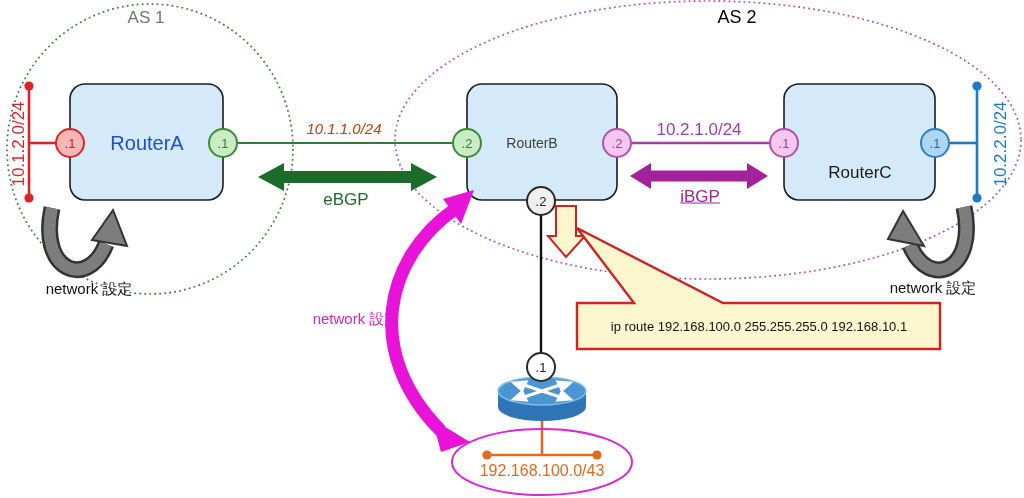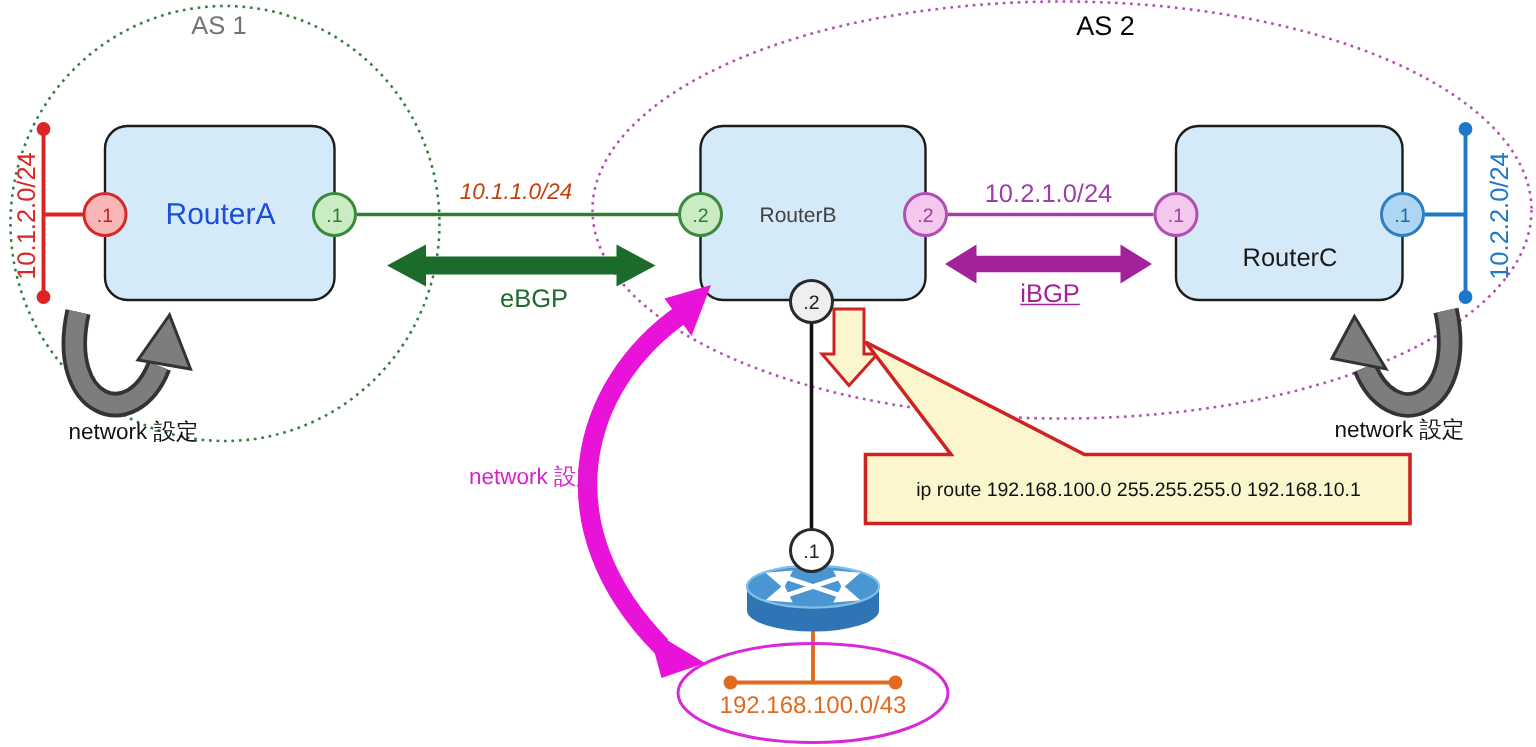--- a/index.html
+++ b/index.html
@@ -121,21 +121,21 @@
   <div class="iface if-pink" style="left:784px;top:143px;">.1</div>
   <div class="iface if-blue" style="left:935px;top:143px;">.1</div>
   <div class="iface if-white" style="left:541px;top:367px;">.1</div>
 
   <div class="label rot" style="left:18px;top:144px;font-size:17px;color:#dd2424;">10.1.2.0/24</div>
   <div class="label" style="left:344px;top:128px;font-size:15px;color:#c2410c;font-style:italic;">10.1.1.0/24</div>
   <div class="label" style="left:699px;top:129px;font-size:17px;color:#9c3fa8;">10.2.1.0/24</div>
   <div class="label rot" style="left:1000px;top:144px;font-size:17px;color:#1e78c8;">10.2.2.0/24</div>
   <div class="label" style="left:542px;top:471px;font-size:16px;color:#e06a1e;">192.168.100.0/43</div>
 
-  <div class="label" style="left:346px;top:199px;font-size:17px;color:#1b6b2b;margin-left:10px;">eBGP</div>
+  <div class="label" style="left:346px;top:199px;font-size:17px;color:#1b6b2b;">eBGP</div>
   <div class="label" style="left:700px;top:196px;font-size:17px;color:#a3219b;text-decoration:underline;">iBGP</div>
 
   <div class="label" style="left:89px;top:288px;font-size:15px;color:#111111;">network 設定</div>
   <div class="label" style="left:933px;top:287px;font-size:15px;color:#111111;">network 設定</div>
   <div class="label" style="left:356px;top:318px;font-size:15px;color:#d621cc;">network 設定</div>
   <div class="label" style="left:759px;top:326px;font-size:13px;color:#111111;">ip route 192.168.100.0 255.255.255.0 192.168.10.1</div>
 
 </div>
 
 </body></html>

